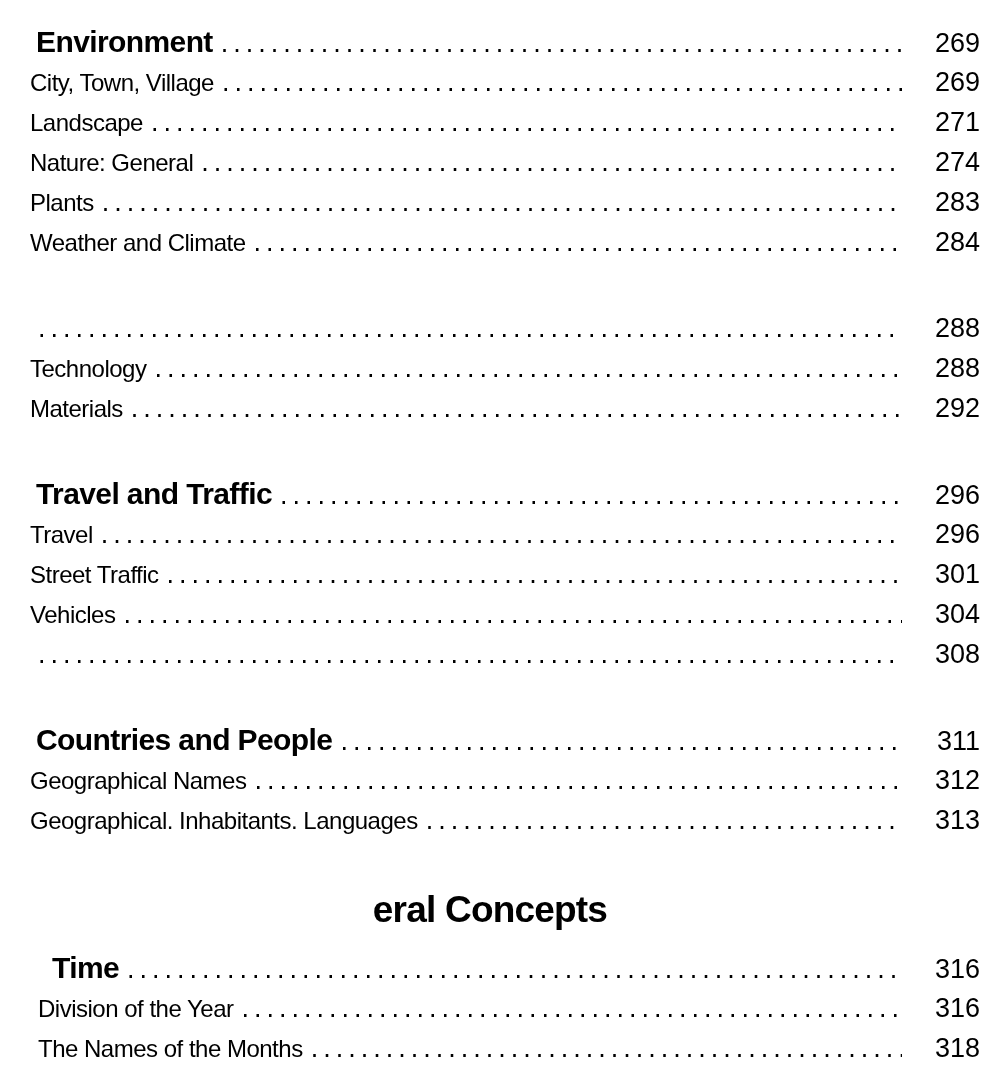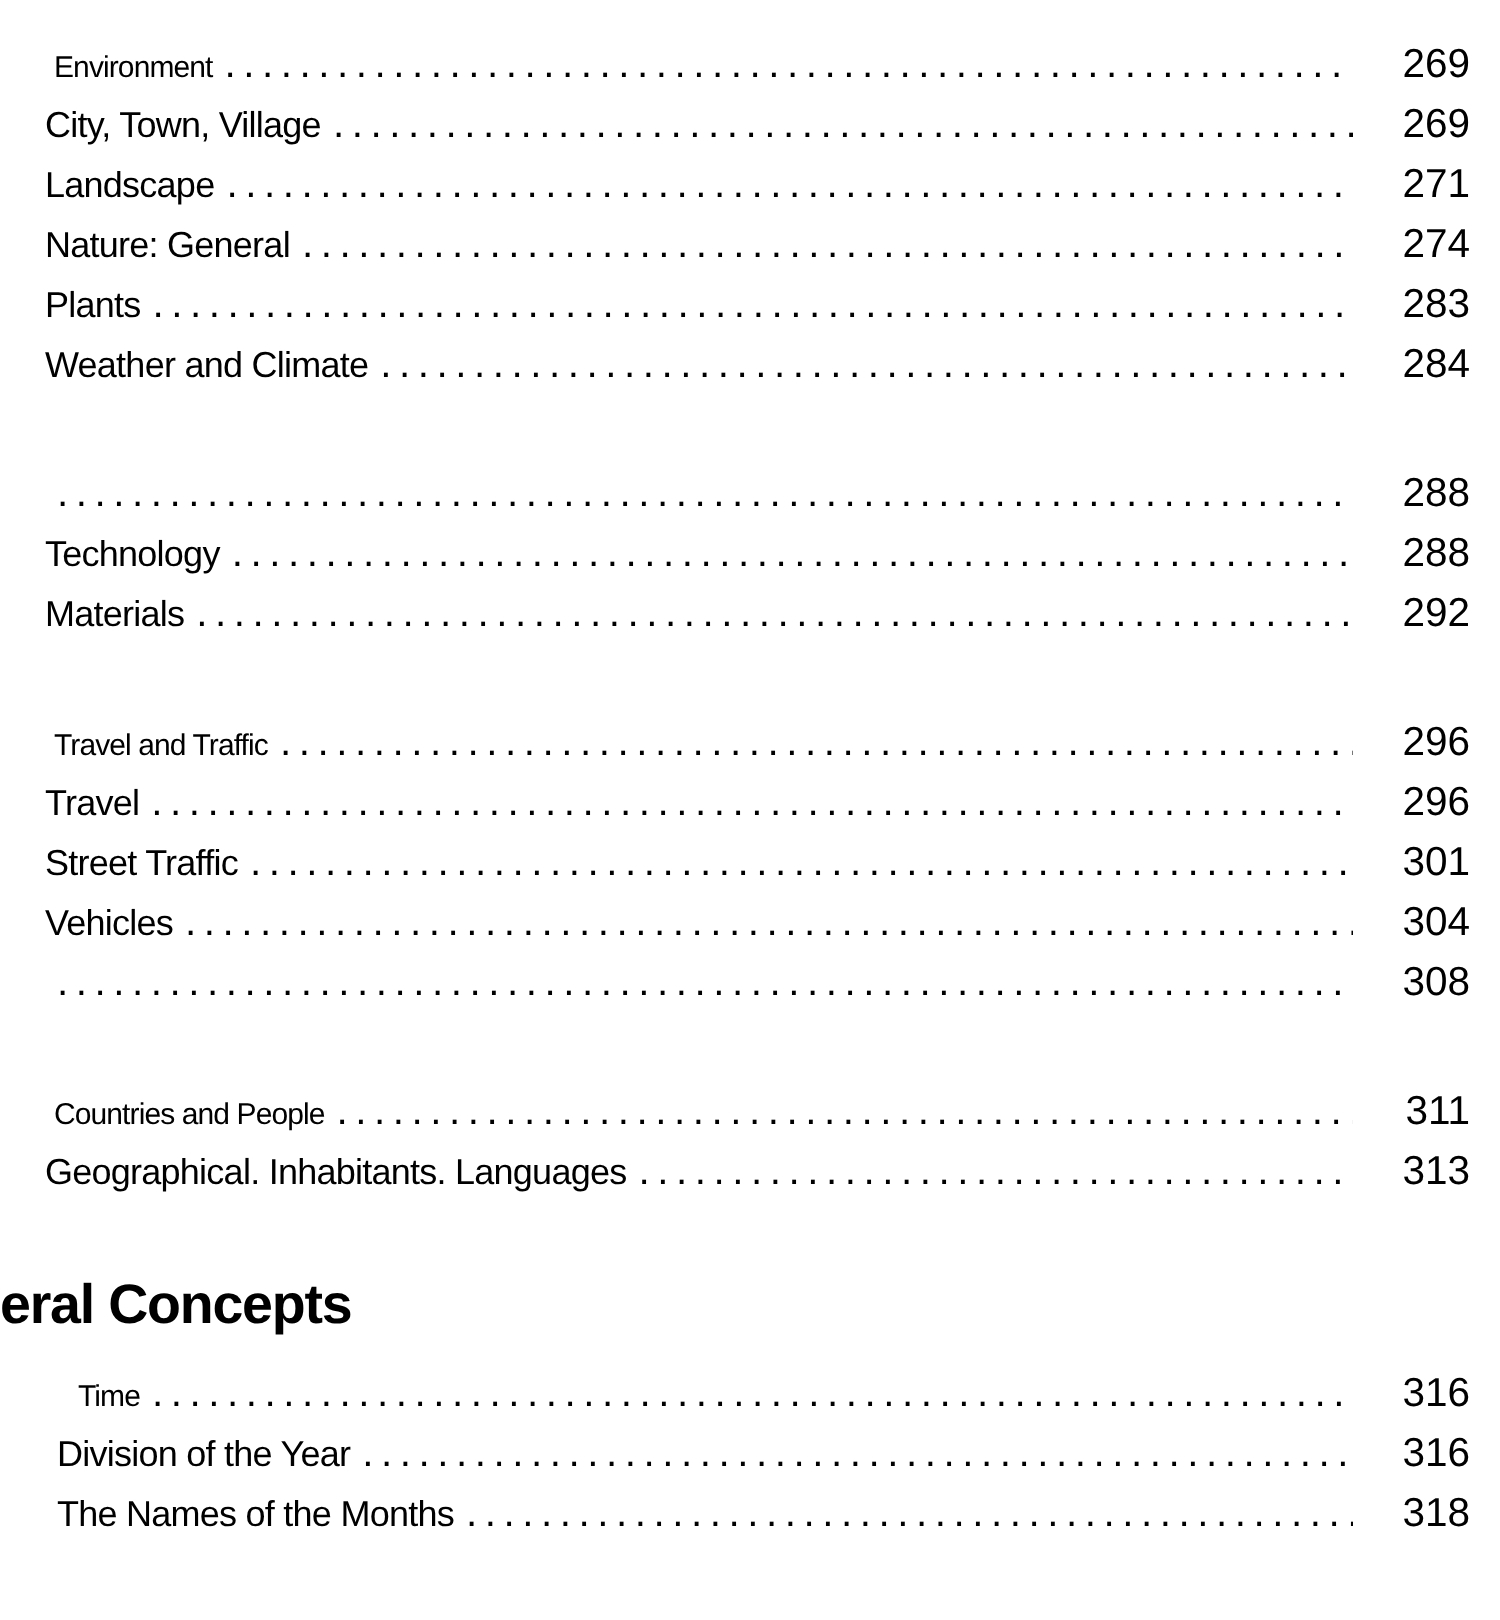--- a/index.html
+++ b/index.html
@@ -21,22 +21,22 @@
     align-items: baseline;
     height: 40px;
     line-height: 40px;
     white-space: nowrap;
   }
   .title {
     font-size: 24px;
     letter-spacing: -0.5px;
   }
   .row.heading .title {
-    font-weight: normal;
-    font-size: 20px;
+    font-weight: bold;
+    font-size: 30px;
     padding-left: 6px;
     letter-spacing: -0.6px;
     text-align: center;
   }
   .dots {
     flex: 1;
     overflow: hidden;
     font-size: 27px;
     letter-spacing: 5px;
     padding-left: 8px;
@@ -56,20 +56,21 @@
   .section.last { margin-bottom: 0; }
   .section.last .row.heading .title { padding-left: 22px; }
   .section.last .row.item .title { padding-left: 8px; }
   .part-heading {
     font-weight: bold;
     font-size: 37px;
     line-height: 48px;
     letter-spacing: -0.8px;
     margin: 26px 0 14px -30px; 
     white-space: nowrap;
+    text-align: center;
   }
 </style>
 </head>
 <body>
 
 <div class="toc">
 
   <div class="section">
     <div class="row heading">
       <span class="title">Environment</span>
@@ -147,20 +148,25 @@
     </div>
   </div>
 
   <div class="section">
     <div class="row heading">
       <span class="title">Countries and People</span>
       <span class="dots"></span>
       <span class="page">311</span>
     </div>
     <div class="row item">
+      <span class="title">Geographical Names</span>
+      <span class="dots"></span>
+      <span class="page">312</span>
+    </div>
+    <div class="row item">
       <span class="title">Geographical. Inhabitants. Languages</span>
       <span class="dots"></span>
       <span class="page">313</span>
     </div>
   </div>
 
   <div class="part-heading">eral Concepts</div>
 
   <div class="section last">
     <div class="row heading">

